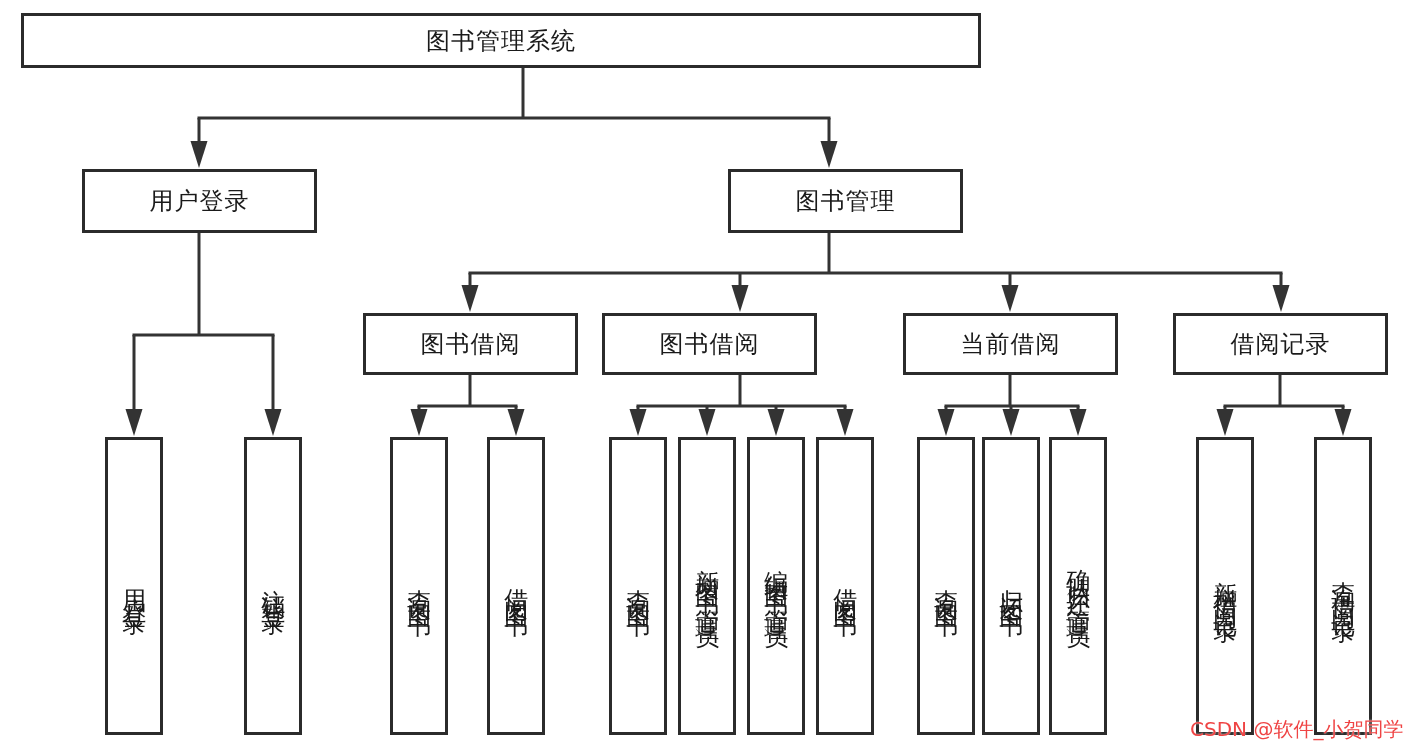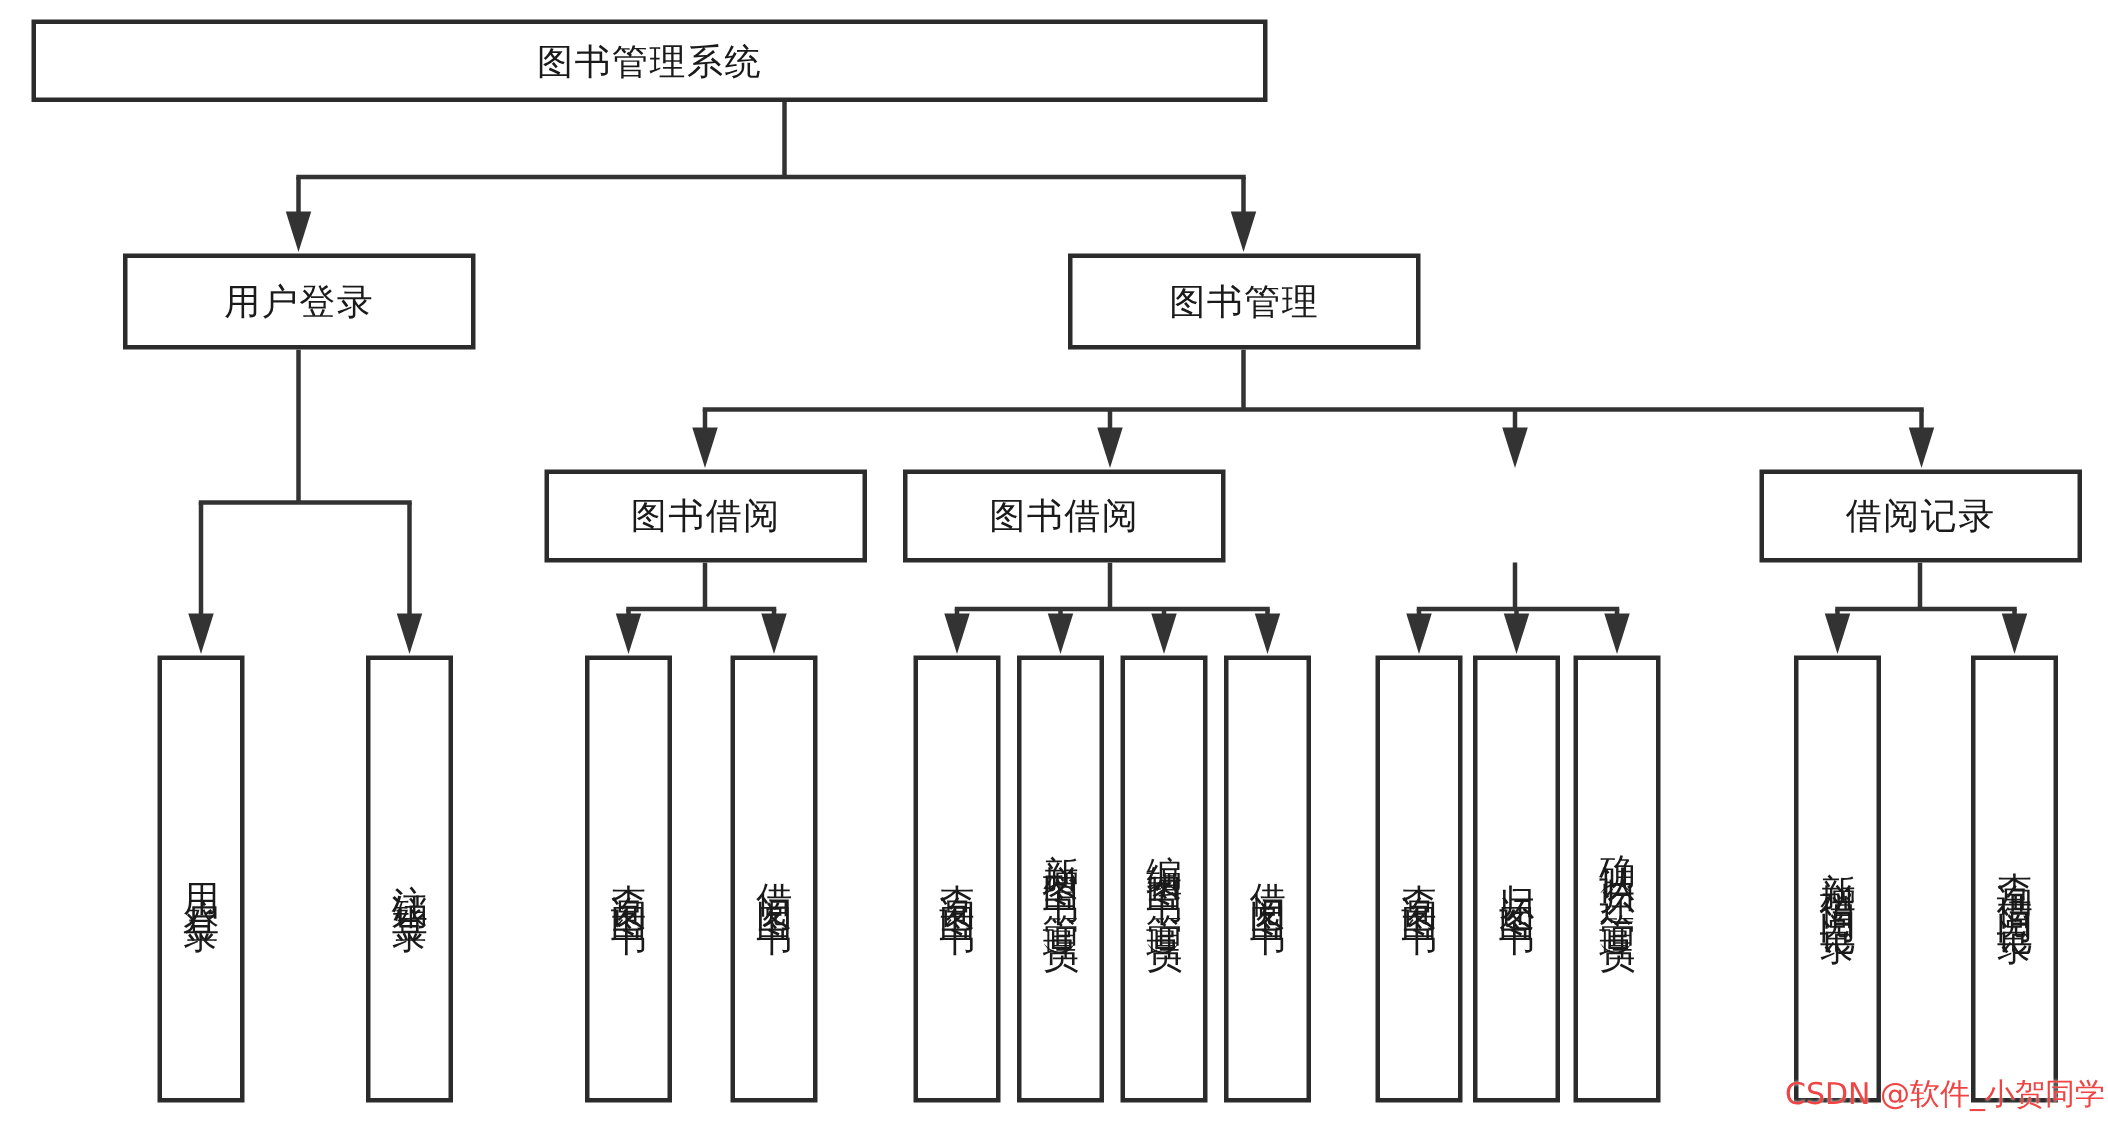--- a/index.html
+++ b/index.html
@@ -39,24 +39,24 @@
   }
   .leaf .vlabel {
     writing-mode: vertical-rl;
     text-orientation: mixed;
     font-size: 24px;
     line-height: 1.1;
     letter-spacing: 8px;
     white-space: nowrap;
   }
   
-  .n-root   { left: 21px;  top: 13px;  width: 824px; height: 55px; }
+  .n-root   { left: 21px;  top: 13px;  width: 960px; height: 55px; }
   
   .n-l2a    { left: 82px;  top: 169px; width: 235px; height: 64px; }
-  .n-l2b    { left: 712px; top: 169px; width: 235px; height: 64px; }
+  .n-l2b    { left: 728px; top: 169px; width: 235px; height: 64px; }
   
   .n-l3     { top: 313px; width: 215px; height: 62px; }
   .n-l3a    { left: 363px; }
   .n-l3b    { left: 602px; }
   .n-l3c    { left: 903px; }
   .n-l3d    { left: 1173px; }
   
   .leaf     { top: 437px; width: 58px; height: 298px; }
   .lf-login1   { left: 105px; }
   .lf-login2   { left: 244px; }
@@ -170,20 +170,23 @@
   <div class="node n-l2b">
     <span class="hlabel">图书管理</span>
   </div>
 
   <div class="node n-l3 n-l3a">
     <span class="hlabel">图书借阅</span>
   </div>
   <div class="node n-l3 n-l3b">
     <span class="hlabel">图书借阅</span>
   </div>
+  <div class="node n-l3 n-l3c">
+    <span class="hlabel">当前借阅</span>
+  </div>
   <div class="node n-l3 n-l3d">
     <span class="hlabel">借阅记录</span>
   </div>
 
   <div class="node leaf lf-login1">
     <span class="vlabel">用户登录</span>
   </div>
   <div class="node leaf lf-login2">
     <span class="vlabel">注销登录</span>
   </div>

